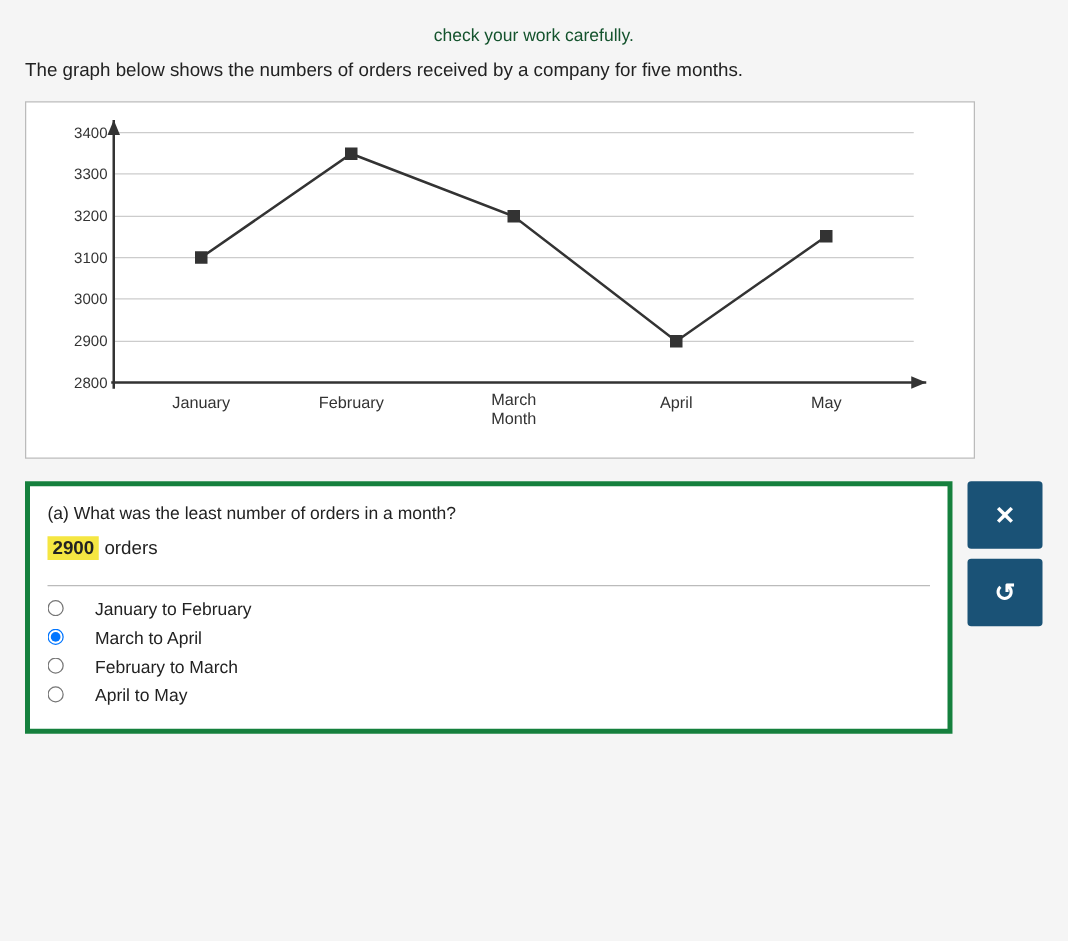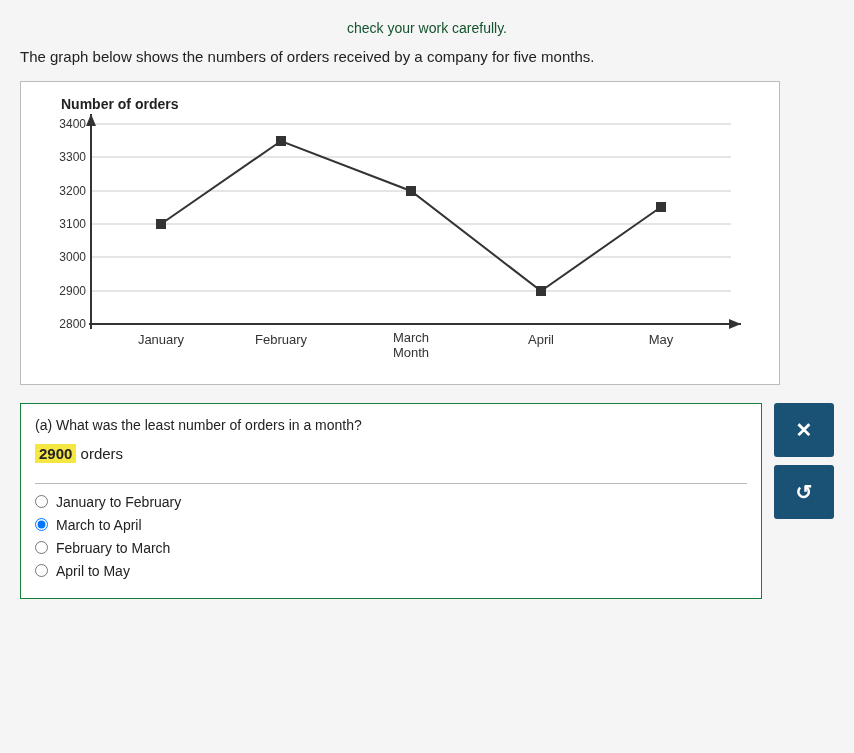--- a/index.html
+++ b/index.html
@@ -39,21 +39,21 @@
       width: 720px;
       height: 260px;
     }
     .qa-area {
       display: flex;
       gap: 12px;
       align-items: flex-start;
     }
     .qa-box {
       background: #fff;
-      border: 1px solid #15803d;
+      border: 4px solid #15803d;
       padding: 12px 14px;
       flex: 1;
       min-width: 0;
     }
     .qa-box .question {
       font-size: 14px;
       margin-bottom: 8px;
       line-height: 1.4;
     }
     .answer-highlight {
@@ -65,21 +65,21 @@
       margin-bottom: 10px;
     }
     .divider {
       border: none;
       border-top: 1px solid #bbb;
       margin: 10px 0;
     }
     .radio-option {
       display: flex;
       align-items: center;
-      gap: 8px;
+      gap: 25px;
       margin-bottom: 7px;
       font-size: 14px;
       cursor: pointer;
     }
     .radio-option input[type="radio"] {
       margin: 0;
       cursor: pointer;
     }
     .btn-group {
       display: flex;
@@ -113,21 +113,20 @@
 </head>
 <body>
 
 <div class="top-note">
   <span>check your work carefully.</span>
 </div>
 
 <p class="intro-text">The graph below shows the numbers of orders received by a company for five months.</p>
 
 <div class="chart-container">
-  <div class="chart-title">Number of orders</div>
 
   <svg class="chart" viewBox="0 0 720 260">
 
     <line x1="60" y1="10" x2="700" y2="10" stroke="#ccc" stroke-width="1"></line>
     <line x1="60" y1="43" x2="700" y2="43" stroke="#ccc" stroke-width="1"></line>
     <line x1="60" y1="77" x2="700" y2="77" stroke="#ccc" stroke-width="1"></line>
     <line x1="60" y1="110" x2="700" y2="110" stroke="#ccc" stroke-width="1"></line>
     <line x1="60" y1="143" x2="700" y2="143" stroke="#ccc" stroke-width="1"></line>
     <line x1="60" y1="177" x2="700" y2="177" stroke="#ccc" stroke-width="1"></line>
     <line x1="60" y1="210" x2="700" y2="210" stroke="#ccc" stroke-width="1"></line>

